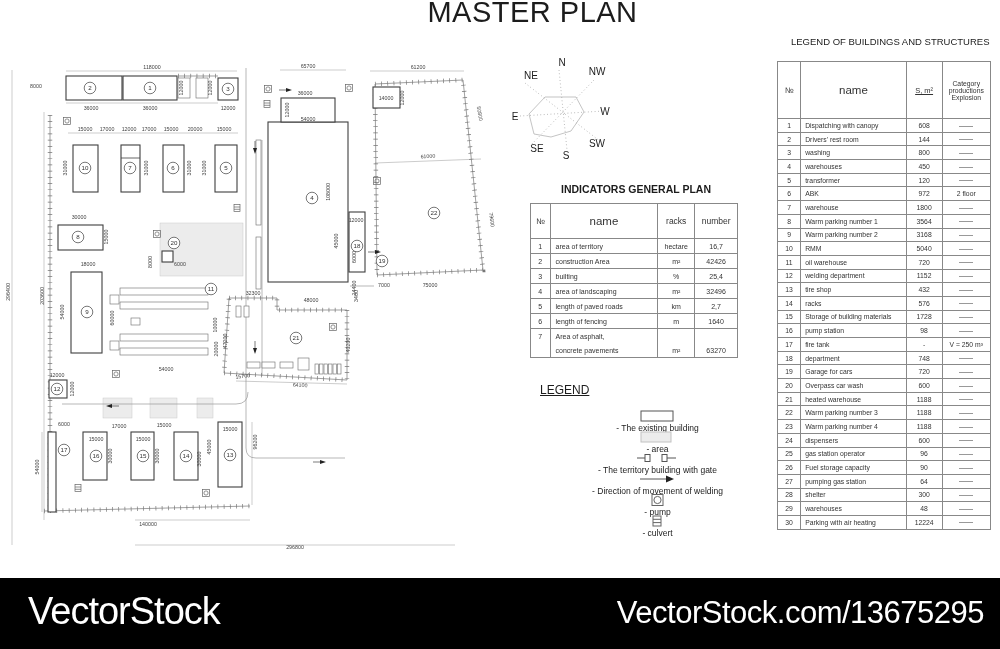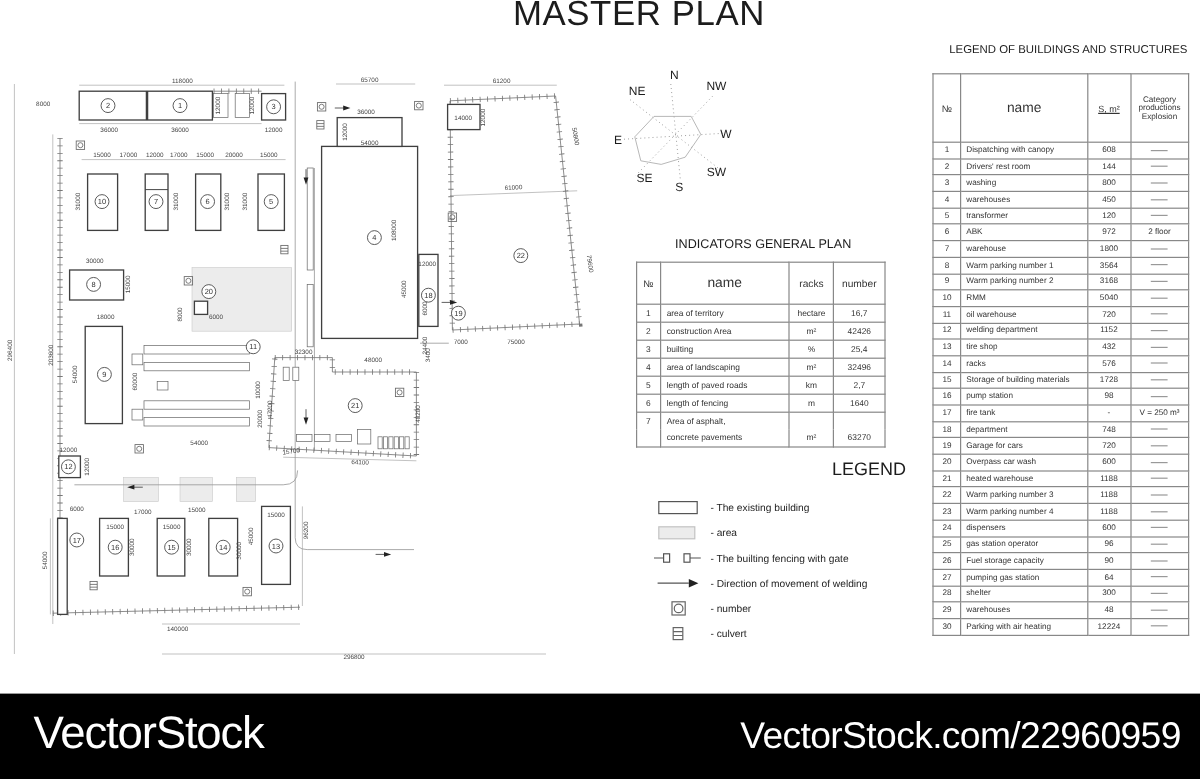--- a/index.html
+++ b/index.html
@@ -22,41 +22,41 @@
   .circ-t{font-size:6.2px;fill:#333;}
   .symline{fill:none;stroke:#666;stroke-width:.7;}
   .lineel{stroke:#3f3f3f;stroke-width:.8;}
   .c-arm{fill:none;stroke:#888;stroke-width:.7;stroke-dasharray:.8 2.6;}
   .c-rose{fill:none;stroke:#aaa;stroke-width:.7;}
   .c-lab{font-size:10px;fill:#1c1c1c;}
   .arrowhead{fill:#222;}
 
   
   .ind-wrap{position:absolute;left:530px;top:183px;width:212px;}
-  .ind-title{text-align:center;font-size:10.5px;margin:15px 0 8px 0;color:#1c1c1c;font-weight:400;}
+  .ind-title{text-align:center;font-size:10.5px;margin:0 0 8px 0;color:#1c1c1c;font-weight:700;}
   table.dtable{border-collapse:collapse;color:#333;}
   table.dtable th,table.dtable td{border:1px solid #888;padding:0 2px;}
   table.ind{width:208px;font-size:7px;}
   table.ind th{font-weight:400;}
   .ind-h-no{width:16px;font-size:8px;}
   .ind-h-name{width:118px;font-size:11.5px;}
   .ind-h-units{width:34px;font-size:8.5px;}
   .ind-h-num{width:40px;font-size:8.5px;}
   table.ind thead th{height:34px;}
   table.ind tbody td{height:14px;}
   table.ind td:first-child{text-align:center;}
   table.ind td:nth-child(2){padding-left:5px;}
   table.ind td:nth-child(3),table.ind td:nth-child(4){text-align:center;}
   tr.nb-bottom td{border-bottom:none;}
   tr.nb-top td{border-top:none;}
 
   
   .legend-wrap{position:absolute;left:540px;top:383px;width:235px;}
-  .legend-title{text-align:right;width:215px;font-size:15px;margin:0 0 12px 0;color:#1c1c1c;}
-  .legend-item{display:flex;align-items:center;height:21px;}
+  .legend-title{text-align:left;width:215px;font-size:12px;margin:0 0 12px 0;color:#1c1c1c;text-decoration:underline;}
+  .legend-item{display:flex;align-items:center;height:21px;flex-direction:column;}
   .legend-sym{width:52px;display:flex;justify-content:center;}
   .legend-lab{font-size:8.5px;color:#222;}
 
   
   .bld-wrap{position:absolute;left:775px;top:36px;width:225px;}
   .bld-title{font-size:9.5px;margin:0 0 14px 16px;color:#1c1c1c;}
   table.bld{width:214px;font-size:6.8px;margin-left:2px;}
   table.bld th{font-weight:400;}
   .bld-h-no{width:20px;font-size:8px;}
   .bld-h-name{width:112px;font-size:11.5px;}
@@ -411,41 +411,41 @@
 
   <div class="legend-item">
     <span class="legend-sym">
       <svg width="44" height="14">
         <line x1="1" y1="7" x2="9" y2="7" stroke="#555"></line>
           <rect x="9" y="3.5" width="5" height="7" fill="none" stroke="#555"></rect>
         <rect x="26" y="3.5" width="5" height="7" fill="none" stroke="#555"></rect>
           <line x1="31" y1="7" x2="40" y2="7" stroke="#555"></line>
       </svg>
     </span>
-    <span class="legend-lab">- The builting fencing with gate</span>
+    <span class="legend-lab">- The territory building with gate</span>
   </div>
 
   <div class="legend-item">
     <span class="legend-sym">
       <svg width="44" height="14">
           <line x1="4" y1="7" x2="30" y2="7" stroke="#555"></line>
           <polygon points="30,3.5 38,7 30,10.5" fill="#222"></polygon>
         </svg>
     </span>
     <span class="legend-lab">- Direction of movement of welding</span>
   </div>
 
   <div class="legend-item">
     <span class="legend-sym">
       <svg width="44" height="14">
           <rect x="16" y="1.5" width="11" height="11" fill="none" stroke="#666"></rect>
           <circle cx="21.5" cy="7" r="3.6" fill="none" stroke="#666"></circle>
         </svg>
     </span>
-    <span class="legend-lab">- number</span>
+    <span class="legend-lab">- pump</span>
   </div>
 
   <div class="legend-item">
     <span class="legend-sym">
       <svg width="44" height="14">
           <rect x="17" y="2" width="8" height="10" fill="none" stroke="#666"></rect>
           <line x1="17" y1="5.3" x2="25" y2="5.3" stroke="#666"></line>
           <line x1="17" y1="8.6" x2="25" y2="8.6" stroke="#666"></line>
         </svg>
     </span>
@@ -644,14 +644,14 @@
           <td>Parking with air heating</td>
           <td>12224</td>
           <td><span class="dash"></span></td>
         </tr>
       </tbody>
   </table>
 </div>
 
 <div class="wm">
   <span class="wm-brand">VectorStock</span>
-  <span class="wm-url">VectorStock.com/22960959</span>
+  <span class="wm-url">VectorStock.com/13675295</span>
 </div>
 
 </body></html>

